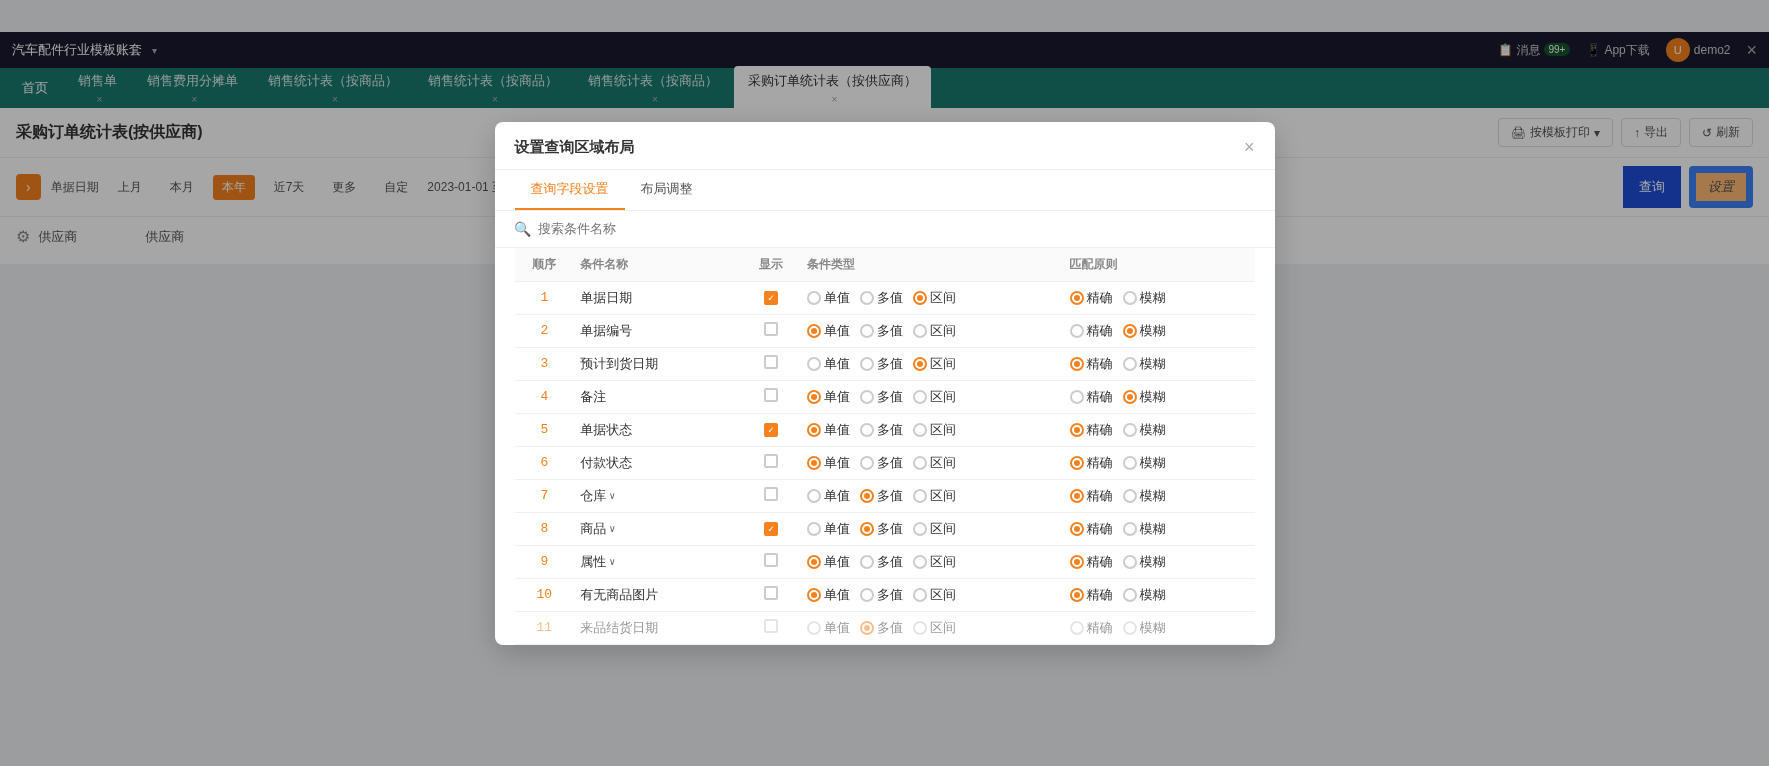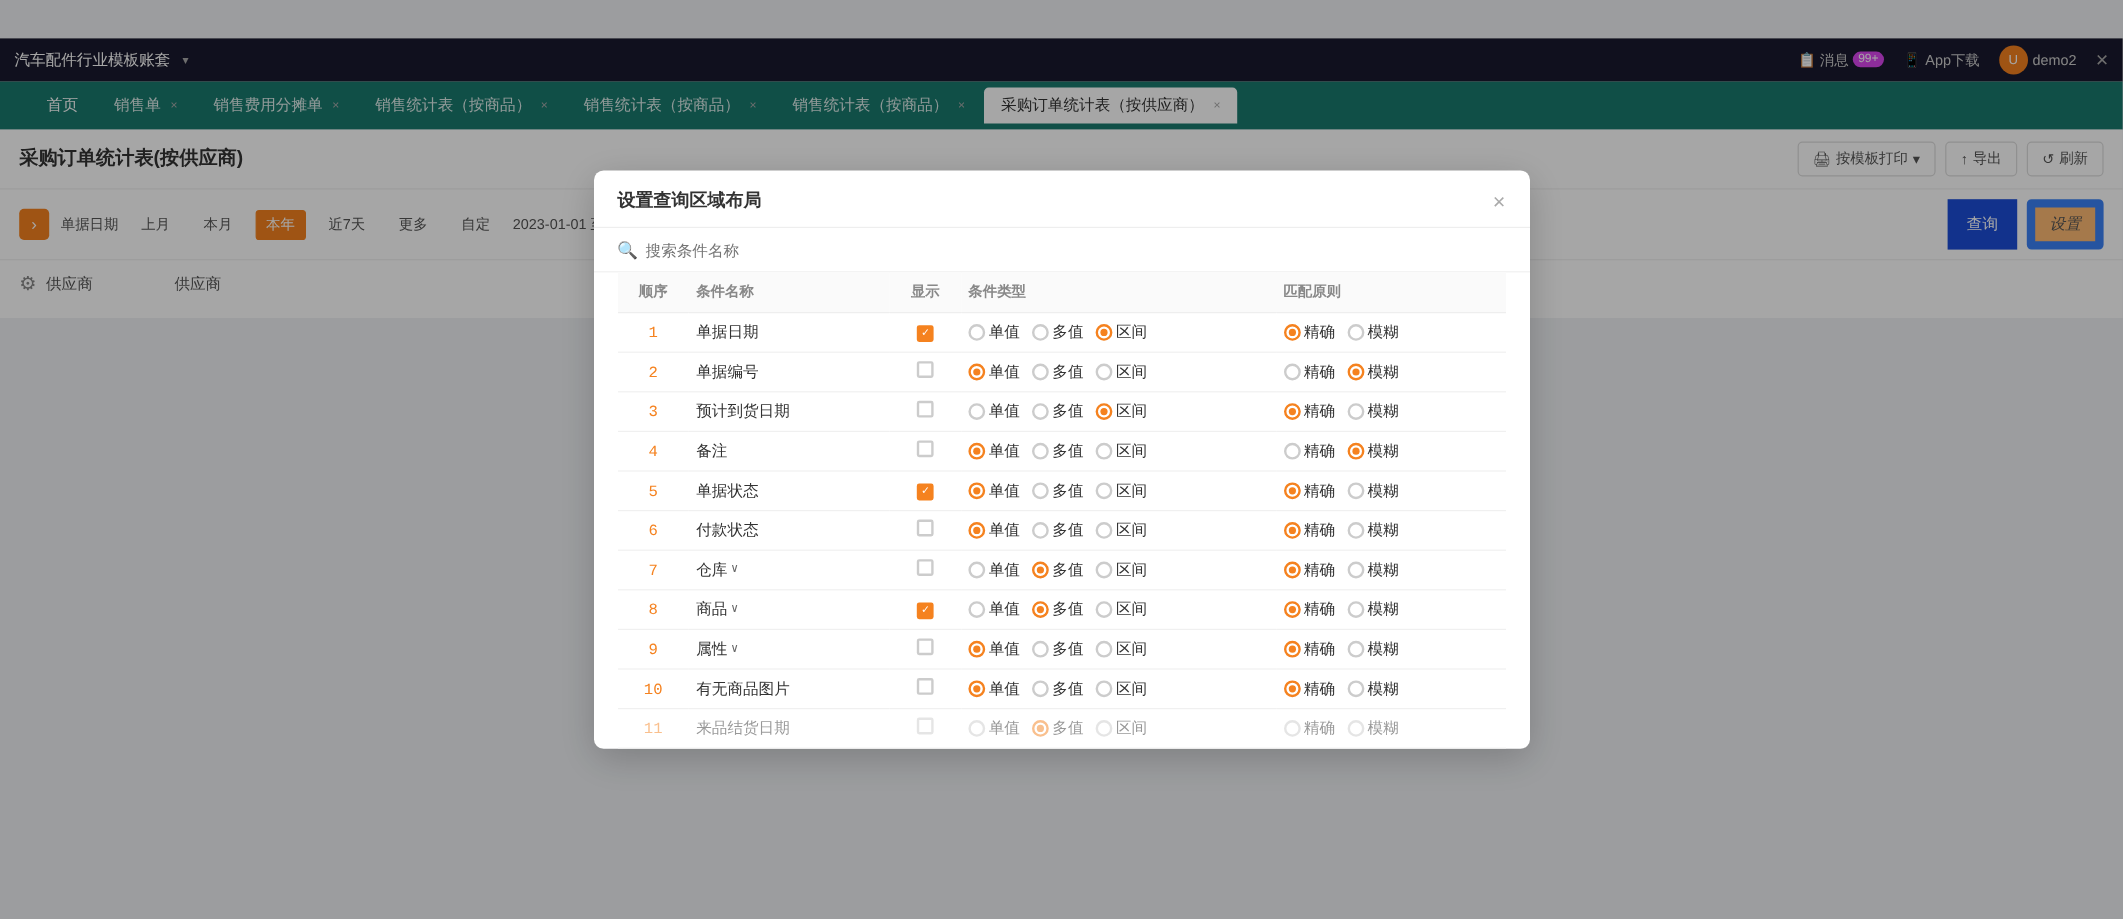--- a/index.html
+++ b/index.html
@@ -12,40 +12,40 @@
       display: flex;
       align-items: center;
       justify-content: space-between;
       padding: 0 12px;
       color: #ccc;
       margin-top: 32px;
     }
     .top-nav-left { display: flex; align-items: center; gap: 8px; font-size: 12px; }
     .top-nav-right { display: flex; align-items: center; gap: 16px; font-size: 12px; }
     .badge-red {
-      background: #d946ef; color: #fff; border-radius: 10px;
+      background: #14532d; color: #fff; border-radius: 10px;
       padding: 1px 5px; font-size: 10px; position: relative; top: -1px;
     }
 
     
     .tab-bar {
       height: 40px;
       background: #1a7a6e;
       display: flex;
       align-items: center;
-      padding: 0 25px;
+      padding: 0 8px;
       gap: 2px;
     }
     .tab-item {
       padding: 6px 14px;
       color: rgba(255,255,255,0.85);
       font-size: 13px;
       cursor: pointer;
       border-radius: 4px 4px 0 0;
-      display: flex; align-items: center; gap: 4px;
+      display: flex; align-items: center; gap: 4px; flex-direction: column;
     }
     .tab-item.active {
       background: #fff;
       color: #333;
       align-items: center;
     }
     .tab-item .close-x { font-size: 10px; color: #aaa; margin-left: 4px; }
     .tab-home { color: #fff; padding: 6px 14px; }
 
     
@@ -332,20 +332,28 @@
 </div>
 
 <div class="overlay">
   <div class="modal">
 
     <div class="modal-header">
       <span class="modal-title">设置查询区域布局</span>
       <button class="modal-close">×</button>
     </div>
 
+    <div class="modal-tabs">
+      <div class="modal-tab active">
+        <span>查询字段设置</span>
+      </div>
+      <div class="modal-tab">
+        <span>布局调整</span>
+      </div>
+    </div>
 
     <div class="modal-search">
       <span class="modal-search-icon">🔍</span>
       <input type="text" placeholder="搜索条件名称" style="">
     </div>
 
     <div class="modal-table">
       <table>
         <thead>
           <tr>

